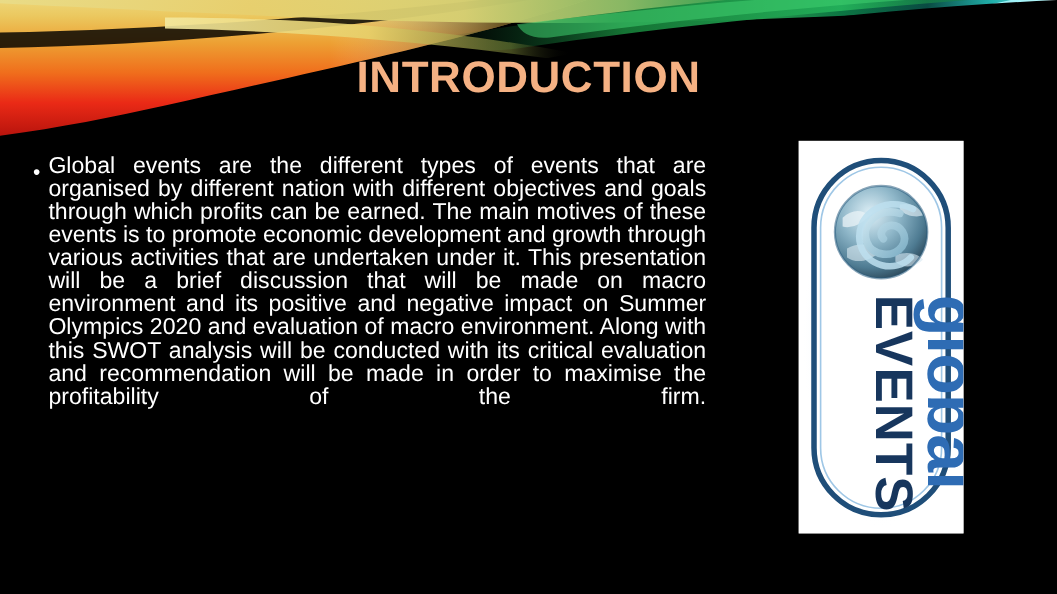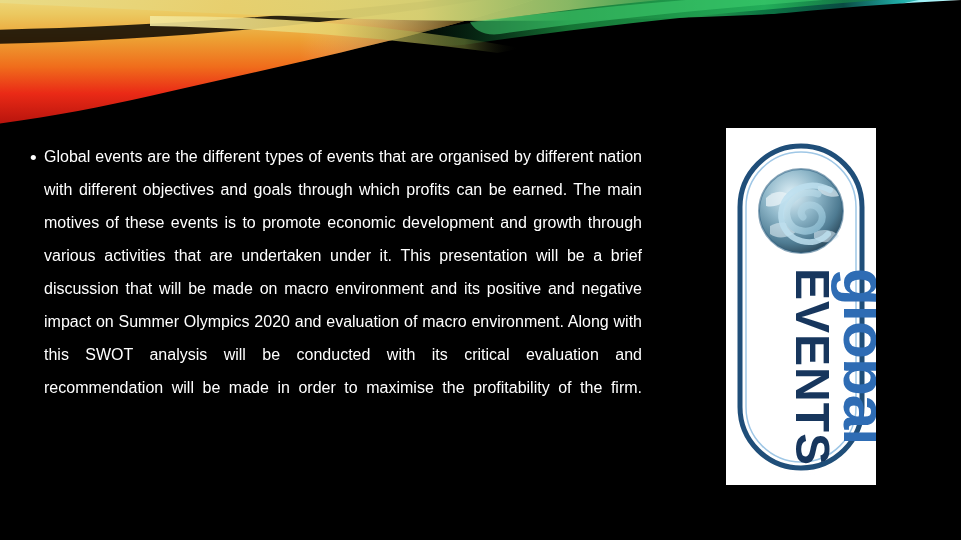--- a/index.html
+++ b/index.html
@@ -59,22 +59,22 @@
     color: #ffffff;
     font-size: 19px;
     line-height: 36.6px;
     text-align: left;
     padding-left: 6px;
     box-sizing: border-box;
   }
   .bullet-text {
     flex: 1 1 auto;
     color: #ffffff;
-    font-size: 16px;
-    line-height: 33px;
+    font-size: 21px;
+    line-height: 21px;
     text-align: justify;
     text-justify: inter-word;
     font-family: "Liberation Sans", sans-serif;
     font-weight: normal;
   }
   .bullet-text::after {
     content: "";
     display: inline-block;
     width: 100%;
   }
@@ -171,20 +171,21 @@
         <path d="M 700,60 C 790,30 880,6 961,-8 L 961,30 C 900,38 820,54 756,74 C 730,78 708,72 700,60 Z" fill="url(#gCyan)" opacity="0.98"></path>
         <path d="M 790,54 C 850,32 910,12 961,-2 L 961,12 C 912,26 860,44 812,64 C 800,66 792,60 790,54 Z" fill="url(#gCyanThin)" opacity="0.9"></path>
         <path d="M 860,40 C 898,24 932,10 961,-2 L 961,6 C 930,18 898,32 872,46 Z" fill="#e6fdff" opacity="0.75"></path>
 
         <path d="M 961,132 L -20,132 L -20,128 C 120,116 300,90 470,58 C 640,26 800,8 961,0 Z" fill="#000000"></path>
         <path d="M 961,132 L 200,132 C 340,106 520,76 700,50 C 810,34 900,24 961,20 Z" fill="#000000"></path>
       </g>
     </svg>
   </div>
 
+  <div id="title">INTRODUCTION</div>
 
   <div id="body-block">
     <div class="bullet-row">
       <span class="bullet-dot">•</span>
       <span class="bullet-text">Global events are the different types of events that are organised by different nation with different objectives and goals through which profits can be earned. The main motives of these events is to promote economic development and growth through various activities that are undertaken under it. This presentation will be a brief discussion that will be made on macro environment and its positive and negative impact on Summer Olympics 2020 and evaluation of macro environment. Along with this SWOT analysis will be conducted with its critical evaluation and recommendation will be made in order to maximise the profitability of the firm.</span>
     </div>
   </div>
 
   <div id="logo-image">
     <svg width="150" height="357" viewBox="0 0 150 357" xmlns="http://www.w3.org/2000/svg">

